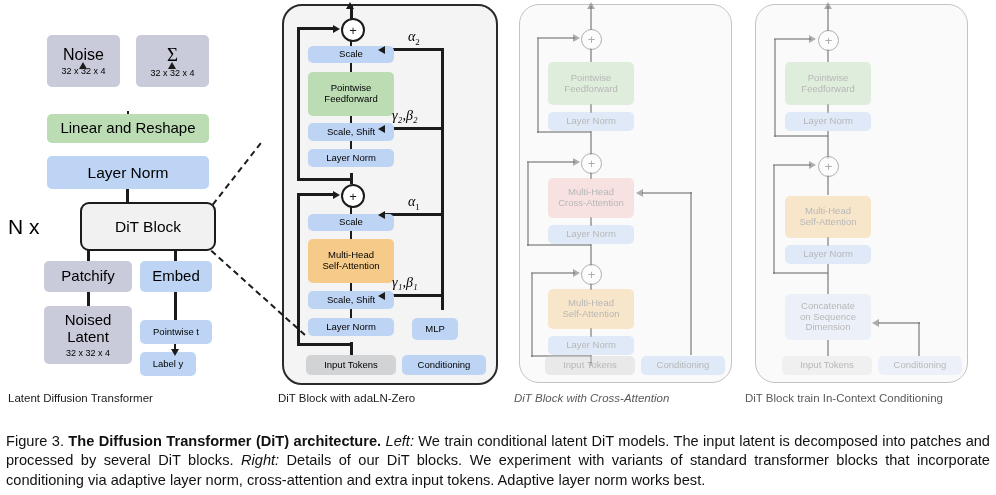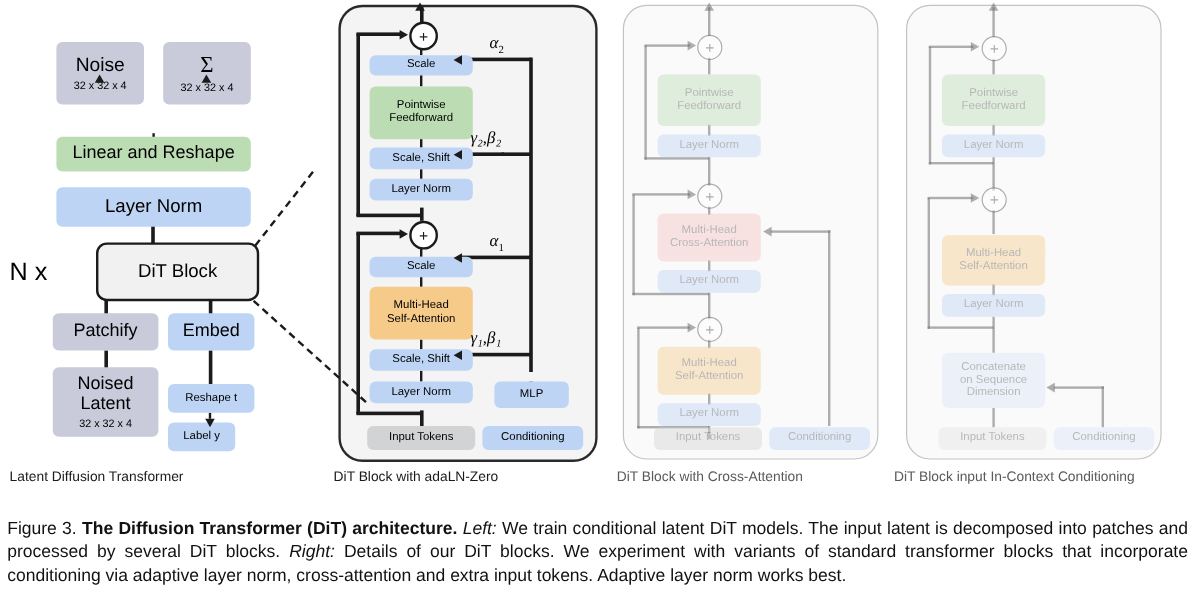--- a/index.html
+++ b/index.html
@@ -199,21 +199,21 @@
     <div class="node c-grey" style="left:44px; top:261px; width:88px; height:31px; font-size:15px;">Patchify</div>
 
     <div class="node c-blue" style="left:140px; top:261px; width:72px; height:31px; font-size:15px;">Embed</div>
 
     <div class="node c-grey" style="left:44px; top:306px; width:88px; height:58px;">
       <span style="font-size:15px;">Noised
 Latent</span>
       <span class="sub">32 x 32 x 4</span>
     </div>
 
-    <div class="node c-blue" style="left:140px; top:320px; width:72px; height:24px; font-size:9.5px;">Reshape t</div>
+    <div class="node c-blue" style="left:140px; top:320px; width:72px; height:24px; font-size:9.5px;">Pointwise t</div>
 
     <div class="node c-blue" style="left:140px; top:352px; width:56px; height:24px; font-size:9.5px;">Label y</div>
 
     <div class="panel-label" style="left:8px; top:392px; width:240px;">Latent Diffusion Transformer</div>
   </div>
 
   <div class="guide" style="left:212px; top:204px; width:78px; transform:rotate(-52deg);"></div>
   <div class="guide" style="left:212px; top:250px; width:126px; transform:rotate(42deg);"></div>
 
   <div>
@@ -279,21 +279,21 @@
 Feedforward</div>
     <div class="node c-blue" style="left:308px; top:123px; width:86px; height:18px; font-size:9.5px;">Scale, Shift</div>
     <div class="node c-blue" style="left:308px; top:149px; width:86px; height:18px; font-size:9.5px;">Layer Norm</div>
 
     <div class="node c-blue" style="left:308px; top:214px; width:86px; height:17px; font-size:9.5px;">Scale</div>
     <div class="node c-orange" style="left:308px; top:239px; width:86px; height:44px; font-size:9.5px;">Multi-Head
 Self-Attention</div>
     <div class="node c-blue" style="left:308px; top:291px; width:86px; height:18px; font-size:9.5px;">Scale, Shift</div>
     <div class="node c-blue" style="left:308px; top:318px; width:86px; height:18px; font-size:9.5px;">Layer Norm</div>
 
-    <div class="node c-blue" style="left:412px; top:318px; width:62px; height:22px; font-size:9.5px;">MLP</div>
+    <div class="node c-blue" style="left:412px; top:318px; width:46px; height:22px; font-size:9.5px;">MLP</div>
 
     <div class="node c-lgrey" style="left:306px; top:355px; width:90px; height:20px; font-size:9.5px;">Input Tokens</div>
     <div class="node c-blue" style="left:402px; top:355px; width:84px; height:20px; font-size:9.5px;">Conditioning</div>
 
     <div class="panel-label" style="left:278px; top:392px; width:222px;">DiT Block with adaLN-Zero</div>
   </div>
 
   <div class="faded">
     <div class="panel-frame light" style="left:519px; top:4px; width:211px; height:377px;"></div>
 
@@ -345,21 +345,21 @@
 Cross-Attention</div>
     <div class="node c-blue" style="left:548px; top:225px; width:86px; height:19px; font-size:9.5px;">Layer Norm</div>
 
     <div class="node c-orange" style="left:548px; top:289px; width:86px; height:40px; font-size:9.5px;">Multi-Head
 Self-Attention</div>
     <div class="node c-blue" style="left:548px; top:336px; width:86px; height:19px; font-size:9.5px;">Layer Norm</div>
 
     <div class="node c-lgrey" style="left:545px; top:356px; width:90px; height:19px; font-size:9.5px;">Input Tokens</div>
     <div class="node c-blue" style="left:641px; top:356px; width:84px; height:19px; font-size:9.5px;">Conditioning</div>
 
-    <div class="panel-label" style="left:514px; top:392px; width:222px;">DiT Block with Cross-Attention</div>
+    <div class="panel-label" style="left:514px; top:392px; width:222px;font-style:italic;">DiT Block with Cross-Attention</div>
   </div>
 
   <div class="faded">
     <div class="panel-frame light" style="left:755px; top:4px; width:211px; height:377px;"></div>
 
     <div class="line grey" style="left:827px; top:6px; width:1.6px; height:25px;"></div>
     <div class="arrow-head ah-up grey-ah" style="left:823.5px; top:2px;"></div>
 
     <div class="plus thin" style="left:818px; top:30px; width:19px; height:19px;">+</div>
 
@@ -397,21 +397,21 @@
 Self-Attention</div>
     <div class="node c-blue" style="left:785px; top:245px; width:86px; height:19px; font-size:9.5px;">Layer Norm</div>
 
     <div class="node" style="left:785px; top:294px; width:86px; height:46px; font-size:9.5px; background:#dbe7f8;">Concatenate
 on Sequence
 Dimension</div>
 
     <div class="node" style="left:782px; top:356px; width:90px; height:19px; font-size:9.5px; background:#e4e4e4;">Input Tokens</div>
     <div class="node" style="left:878px; top:356px; width:84px; height:19px; font-size:9.5px; background:#dbe7f8;">Conditioning</div>
 
-    <div class="panel-label" style="left:745px; top:392px; width:246px;">DiT Block input In-Context Conditioning</div>
+    <div class="panel-label" style="left:745px; top:392px; width:246px;">DiT Block train In-Context Conditioning</div>
   </div>
 
   <div id="caption">
     <span>Figure 3.</span>
     <b>The Diffusion Transformer (DiT) architecture.</b>
     <i>Left:</i>
     <span>We train conditional latent DiT models. The input latent is decomposed into patches and processed by several DiT blocks.</span>
     <i>Right:</i>
     <span>Details of our DiT blocks. We experiment with variants of standard transformer blocks that incorporate conditioning via adaptive layer norm, cross-attention and extra input tokens. Adaptive layer norm works best.</span>
   </div>

